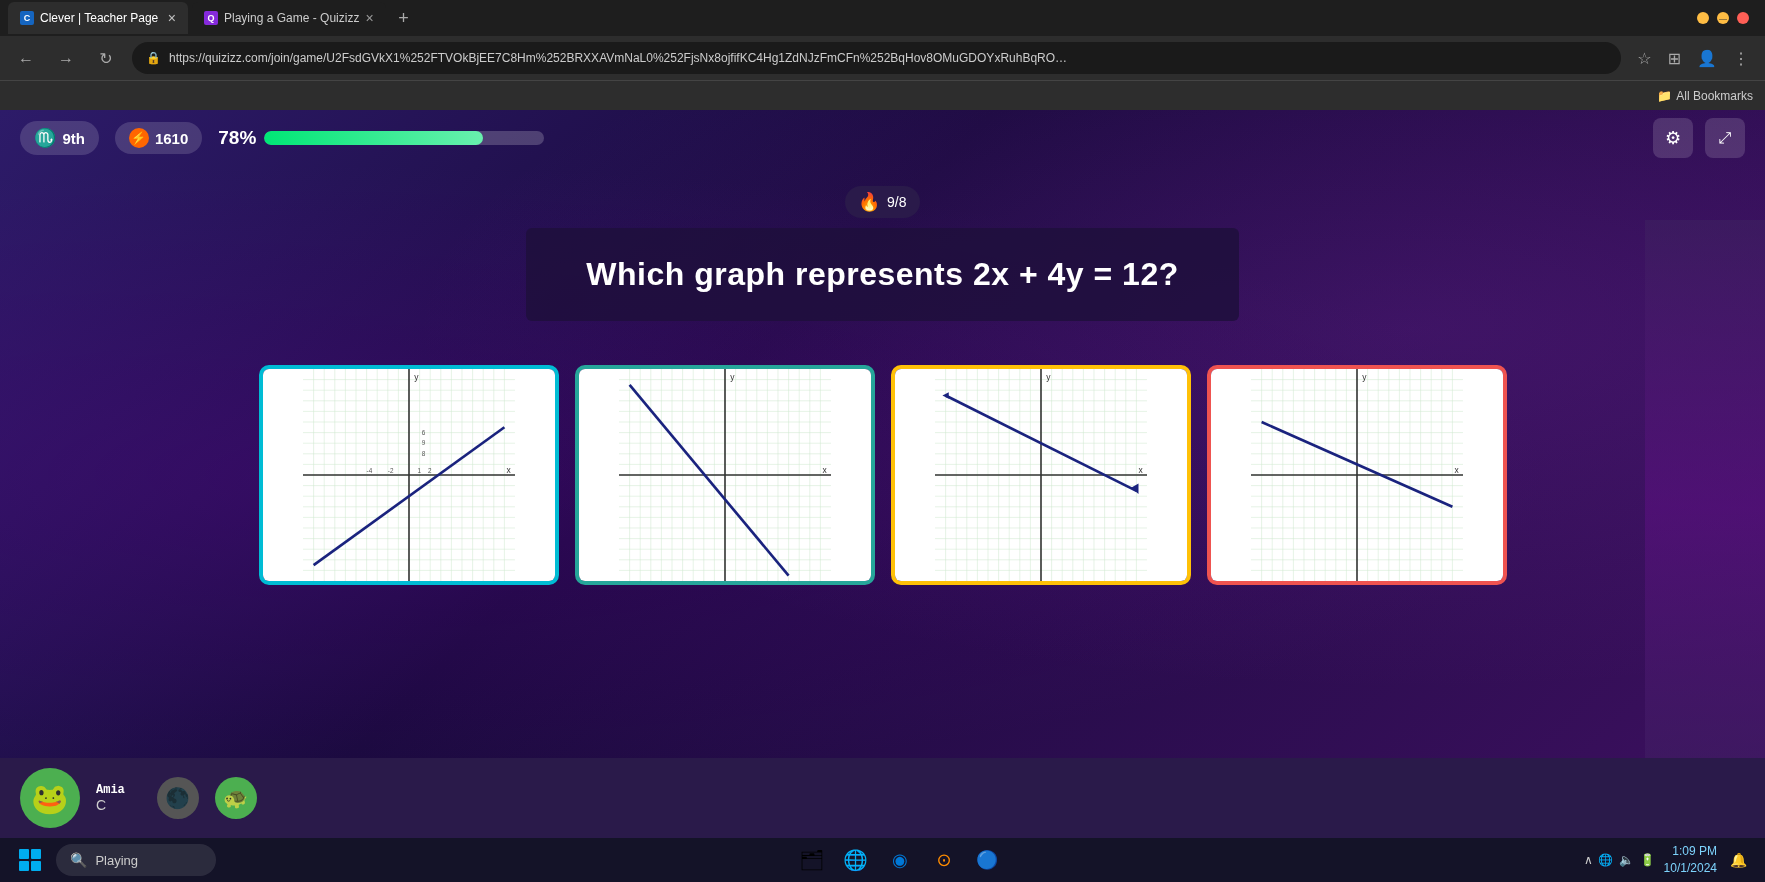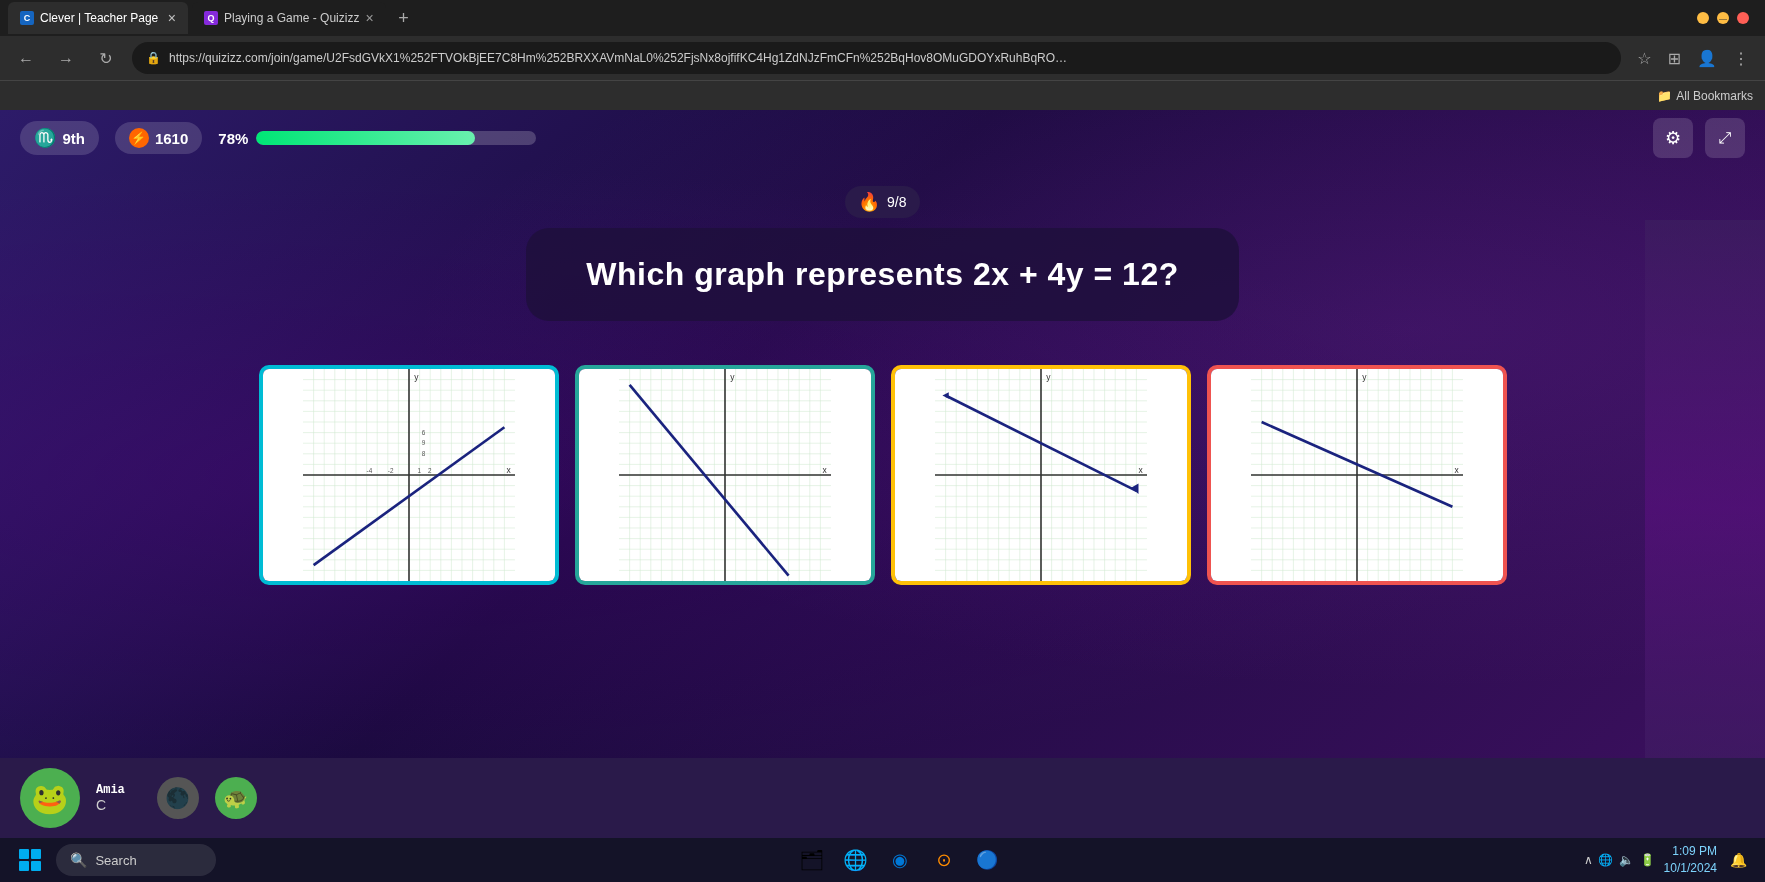--- a/index.html
+++ b/index.html
@@ -212,21 +212,21 @@
     }
 
     .progress-container {
       display: flex;
       align-items: center;
       gap: 8px;
     }
 
     .progress-label {
       color: white;
-      font-size: 15px;
+      font-size: 19px;
       font-weight: bold;
       text-align: center;
     }
 
     .progress-bar {
       width: 280px;
       height: 14px;
       background: rgba(255,255,255,0.2);
       border-radius: 7px;
       overflow: hidden;
@@ -292,21 +292,21 @@
       font-size: 14px;
       margin-bottom: 10px;
     }
 
     .flame-icon {
       font-size: 18px;
     }
 
     .question-box {
       background: rgba(30, 15, 60, 0.85);
-      border-radius: 23px;
+      border-radius: 6px;
       padding: 28px 60px;
       max-width: 800px;
       text-align: center;
     }
 
     .question-text {
       color: white;
       font-size: 32px;
       font-weight: 600;
       letter-spacing: 0.5px;
@@ -870,21 +870,21 @@
     <div class="win-logo">
       <div style="background:#00adef;"></div>
       <div style="background:#00adef;"></div>
       <div style="background:#00adef;"></div>
       <div style="background:#00adef;"></div>
     </div>
   </div>
 
   <div class="search-box">
     <span style="color:#aaa; font-size:14px;">🔍</span>
-    <span class="search-box-text">Search</span>
+    <span class="search-box-text">Playing</span>
   </div>
 
   <div class="taskbar-center">
     <div class="taskbar-icon">
       <span>🗂</span>
     </div>
     <div class="taskbar-icon">
       <span>🌐</span>
     </div>
     <div class="taskbar-icon">

